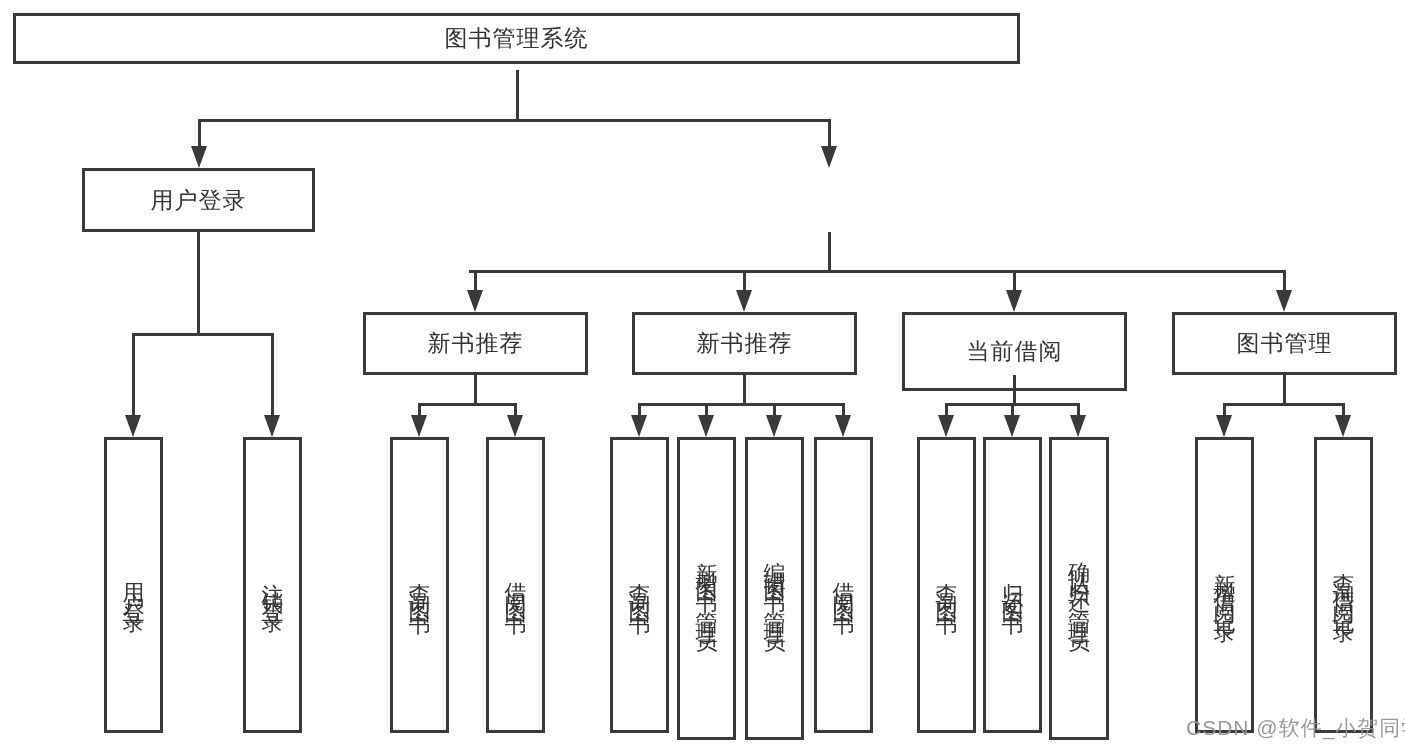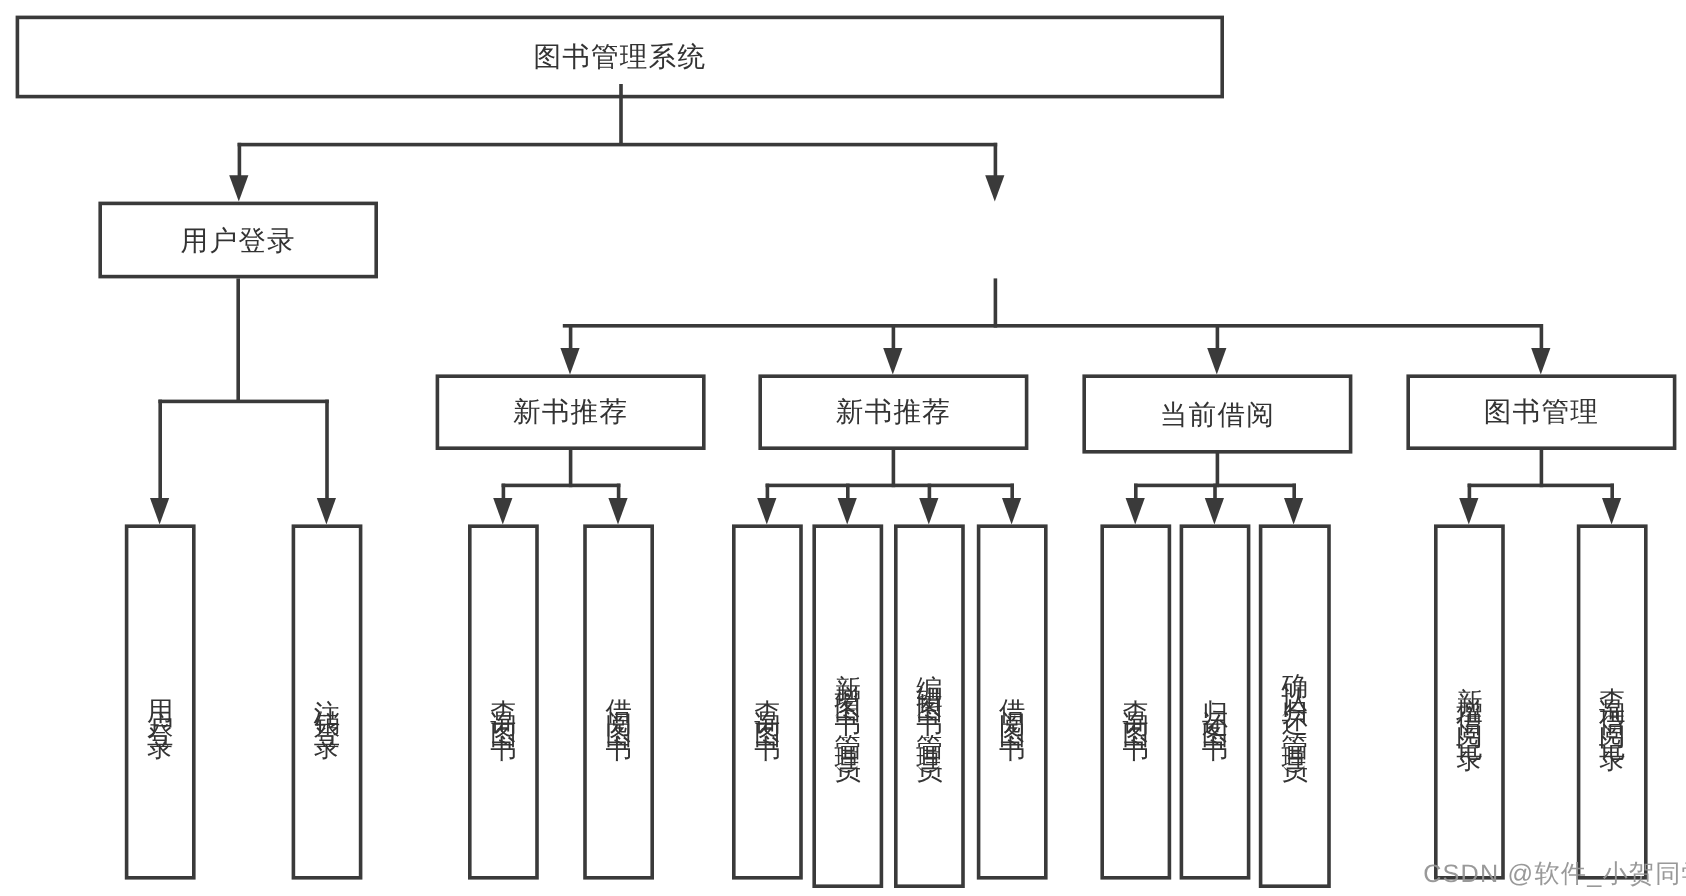--- a/index.html
+++ b/index.html
@@ -51,21 +51,21 @@
     letter-spacing:1px;
     z-index:10;
     white-space:nowrap;
   }
 </style>
 </head>
 <body>
 
 <div class="stage">
 
-  <div class="hbox" style="left:13px;top:13px;width:1007px;height:69px;">
+  <div class="hbox" style="left:13px;top:13px;width:1007px;height:51px;">
     <span>图书管理系统</span>
   </div>
 
   <div class="line" style="left:516px;top:70px;width:3px;height:51px;"></div>
   <div class="line" style="left:198px;top:119px;width:633px;height:3px;"></div>
   <div class="line" style="left:198px;top:119px;width:3px;height:29px;"></div>
   <div class="arrow" style="left:191px;top:146px;"></div>
   <div class="line" style="left:828px;top:119px;width:3px;height:29px;"></div>
   <div class="arrow" style="left:821px;top:146px;"></div>
 
@@ -90,21 +90,21 @@
   <div class="arrow" style="left:1006px;top:290px;"></div>
   <div class="line" style="left:1283px;top:270px;width:3px;height:22px;"></div>
   <div class="arrow" style="left:1276px;top:290px;"></div>
 
   <div class="hbox" style="left:363px;top:312px;width:225px;height:63px;">
     <span>新书推荐</span>
   </div>
   <div class="hbox" style="left:632px;top:312px;width:225px;height:63px;">
     <span>新书推荐</span>
   </div>
-  <div class="hbox" style="left:902px;top:312px;width:225px;height:66px;">
+  <div class="hbox" style="left:902px;top:312px;width:225px;height:79px;">
     <span>当前借阅</span>
   </div>
   <div class="hbox" style="left:1172px;top:312px;width:225px;height:63px;">
     <span>图书管理</span>
   </div>
 
   <div class="line" style="left:474px;top:375px;width:3px;height:31px;"></div>
   <div class="line" style="left:418px;top:403px;width:99px;height:3px;"></div>
   <div class="line" style="left:418px;top:403px;width:3px;height:14px;"></div>
   <div class="arrow" style="left:411px;top:415px;"></div>

